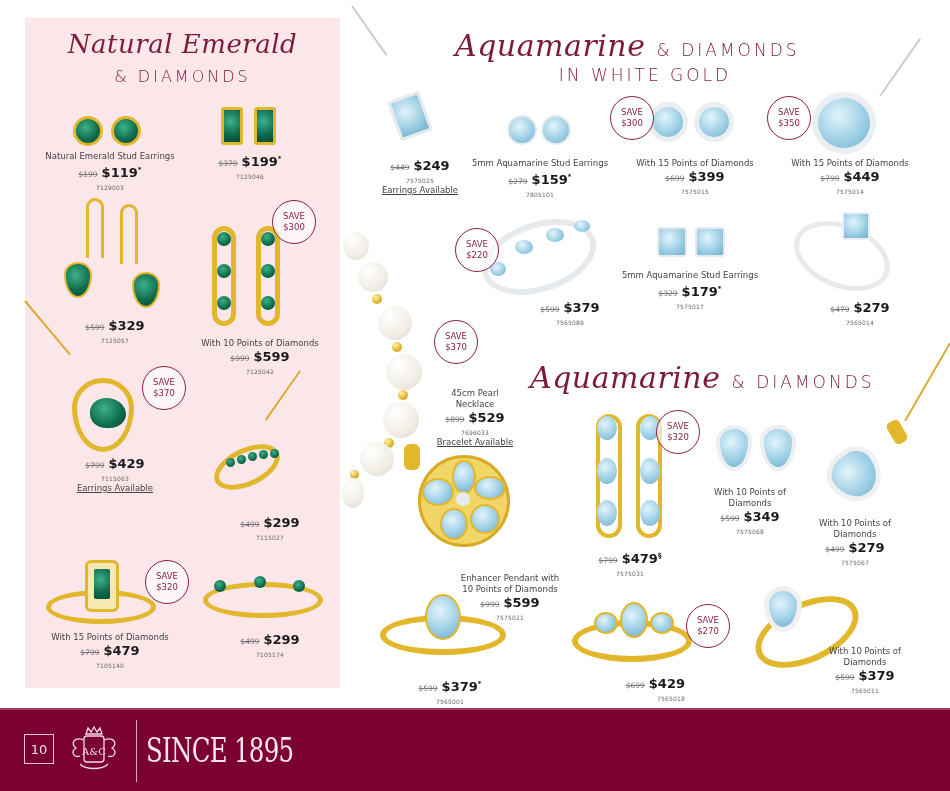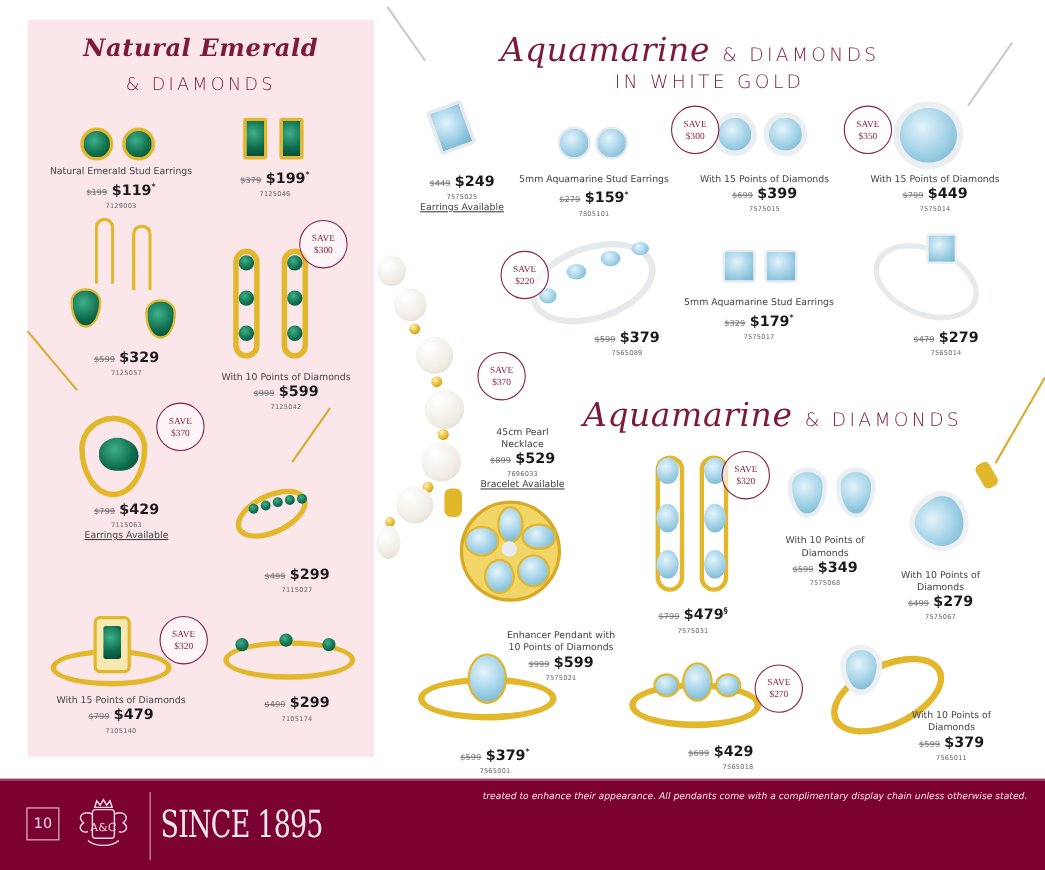--- a/index.html
+++ b/index.html
@@ -26,21 +26,21 @@
   .was { font-size: 7.5px; color: #777; text-decoration: line-through; margin-right: 4px; }
   .now { font-weight: bold; color: #1a1a1a; }
   .now sup { font-size: 7px; }
   .code { font-size: 6px; color: #666; line-height: 9px; letter-spacing: 0.2px; }
   .note { font-size: 8.5px; color: #444; line-height: 11px; text-decoration: underline; }
 
   .save {
     position: absolute; width: 44px; height: 44px; border-radius: 50%;
     border: 1.2px solid #8a2048; background: rgba(255,255,255,0.6);
     color: #8a2048; font-size: 8.5px; line-height: 11px; text-align: center;
-    display: flex; flex-direction: column; justify-content: center; align-items: center; font-family: Liberation Serif, serif;
+    display: flex; flex-direction: column; justify-content: center; align-items: center;
   }
 
   
   .gem { position: absolute; }
   .emerald { background: radial-gradient(circle at 40% 35%, #3fb08a, #0d6a4b 60%, #074a33); }
   .aqua { background: radial-gradient(circle at 40% 35%, #e3f4fb, #9fd0e6 55%, #6eaecb); }
   .gold-ring { border: 3px solid #e2b72b; }
   .chain-g { position: absolute; height: 2px; background: #d9ad33; transform-origin: left center; }
   .chain-s { position: absolute; height: 2px; background: #c9cdd1; transform-origin: left center; }
   .pearl { position: absolute; border-radius: 50%; background: radial-gradient(circle at 35% 30%, #ffffff, #f1ede6 60%, #ddd6c9); }
@@ -68,21 +68,21 @@
     position: absolute; right: 16px; top: 8px; width: 530px;
     color: #f3dbe4; font-size: 8.4px; line-height: 10.8px; font-style: italic; text-align: right;
   }
 </style>
 </head>
 <body>
 
 <div class="pink-panel"></div>
 
 <div class="abs center" style="left:25px; top:24px; width:315px;">
-  <div class="script" style="font-size:22px; line-height:40px;font-weight:bold;">Natural Emerald</div>
+  <div class="script" style="font-size:26px; line-height:40px;">Natural Emerald</div>
   <div class="caps" style="font-size:16px; line-height:22px; margin-top:2px;">&amp; DIAMONDS</div>
 </div>
 
 <div>
   <div class="gem emerald gold-ring" style="left:73px; top:116px; width:30px; height:30px; border-radius:50%;"></div>
   <div class="gem emerald gold-ring" style="left:111px; top:116px; width:30px; height:30px; border-radius:50%;"></div>
   <div class="abs center" style="left:40px; top:151px; width:140px;">
     <div class="desc">Natural Emerald  Stud Earrings</div>
     <div class="price-line"><span class="was">$199</span><span class="now"><span>$119</span><sup>*</sup></span></div>
     <div class="code">7129003</div>
@@ -410,15 +410,14 @@
         <path d="M18 16 C8 12 4 20 10 24 C4 28 8 34 14 32"></path>
         <path d="M38 16 C48 12 52 20 46 24 C52 28 48 34 42 32"></path>
         <path d="M14 40 C20 46 36 46 42 40"></path>
       </g>
       <text x="28" y="31" text-anchor="middle" fill="#f3dbe4" font-size="10" font-family="DejaVu Serif, serif">A&amp;C</text>
     </svg>
   </div>
   <div class="divider"></div>
   <div class="since">SINCE 1895</div>
   <div class="disclaimer">
-    <div>treated to enhance their appearance. All pendants come with a complimentary display chain unless otherwise stated.</div>
   </div>
 </div>
 
 </body></html>

